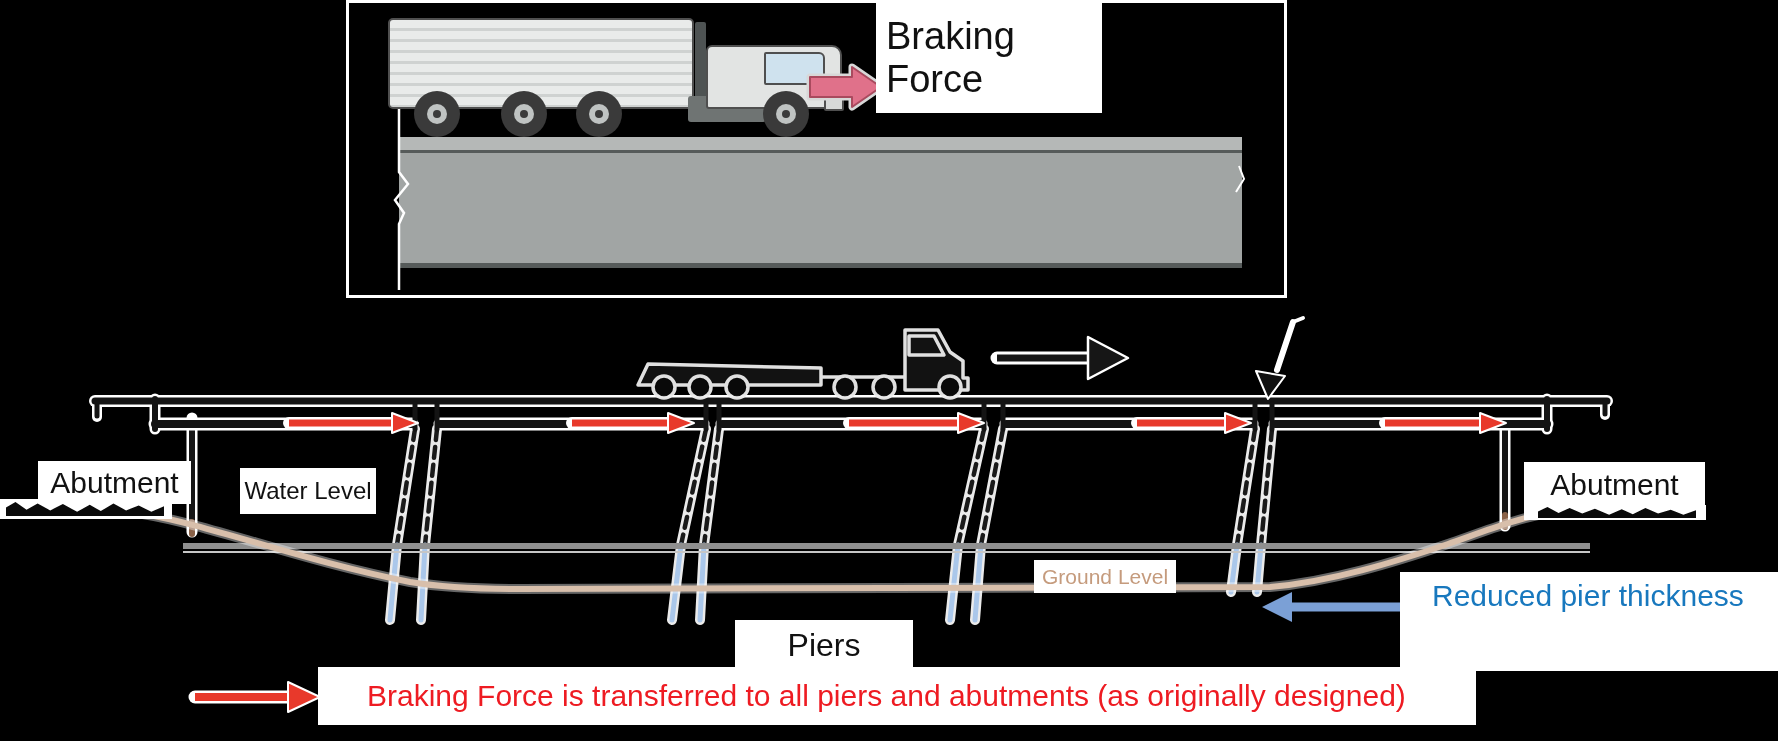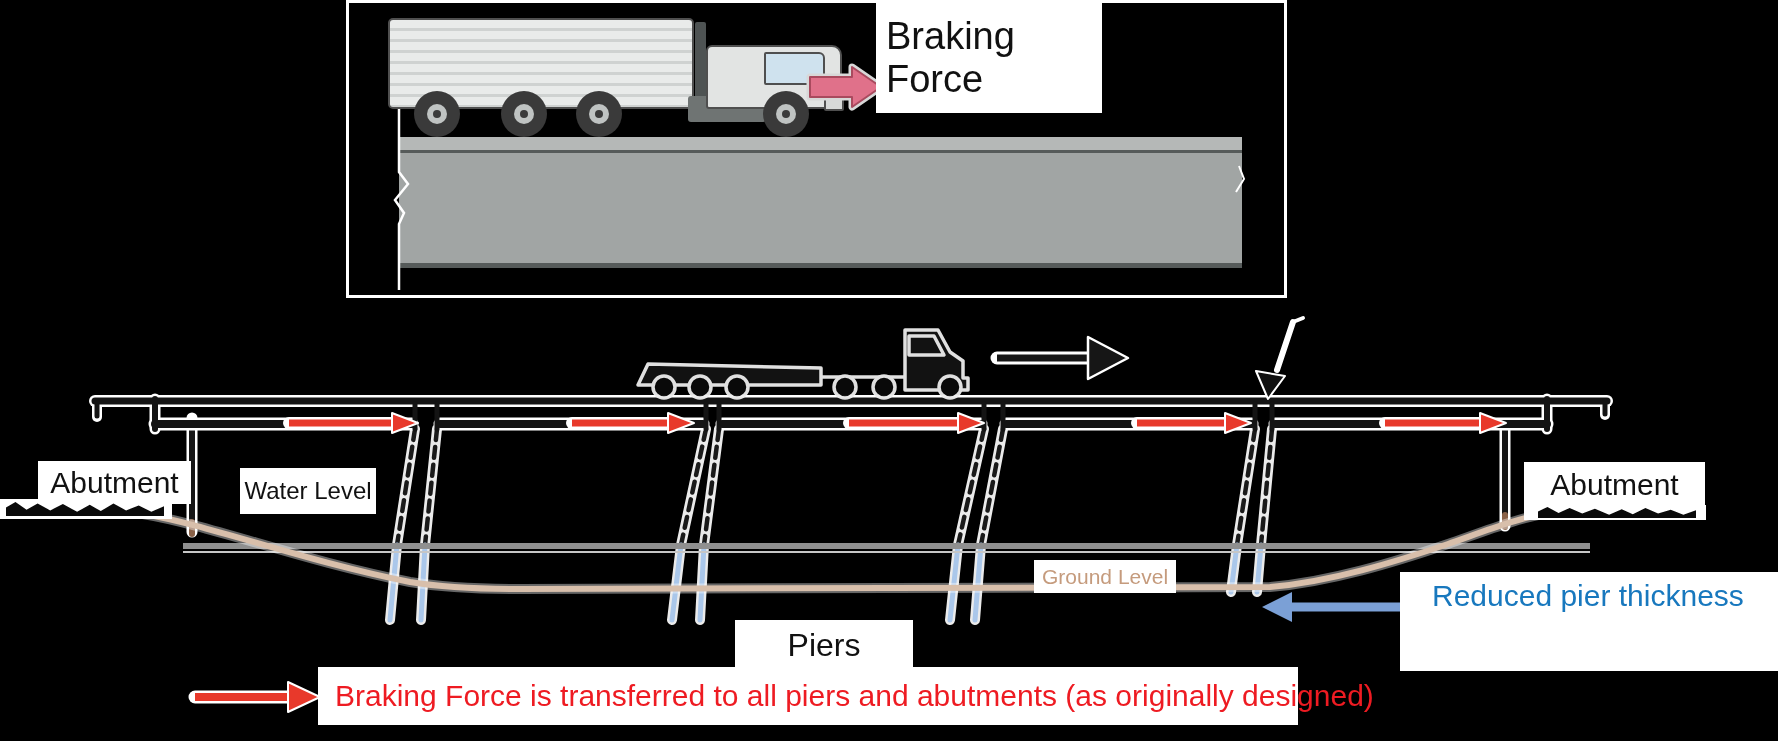--- a/index.html
+++ b/index.html
@@ -29,21 +29,21 @@
   #braking-label{left:876px;top:2px;width:226px;height:111px;background:#fff;}
   #braking-label span{margin-left:10px;font-size:38px;color:#111;}
   
   #abutment-left{left:38px;top:461px;width:153px;height:43px;justify-content:center;font-size:30px;}
   #abutment-right{left:1524px;top:462px;width:181px;height:46px;justify-content:center;font-size:30px;}
   #water-level{left:240px;top:468px;width:136px;height:46px;justify-content:center;font-size:24px;}
   #ground-level{left:1034px;top:560px;height:33px;padding:0 8px;font-size:21px;color:#c59b7d;border-radius:0;}
   #piers-label{left:735px;top:592px;width:178px;height:50px;justify-content:center;font-size:32px;margin-top:28px;}
   #blue-note{left:1400px;top:572px;width:378px;height:99px;background:#fff;color:#1878be;
      font-size:30px;line-height:36px;padding:6px 0 0 32px;display:block;box-sizing:border-box;}
-  #red-caption{left:318px;top:667px;width:980px;height:58px;background:#fff;}
+  #red-caption{left:318px;top:667px;width:1126px;height:58px;background:#fff;padding-left:32px;}
   #red-caption span{margin-left:17px;font-size:30px;color:#ee1b22;white-space:nowrap;}
   
   .rag-strip{position:absolute;background:#fff;}
   .rag{position:absolute;background:#0a0a0a;
      clip-path:polygon(0 40%,6% 0,13% 55%,20% 10%,28% 60%,36% 15%,45% 70%,53% 20%,60% 65%,68% 10%,76% 60%,84% 25%,92% 70%,100% 30%,100% 100%,0 100%);}
   svg{position:absolute;left:0;top:0;}
 </style>
 </head>
 <body>
 

